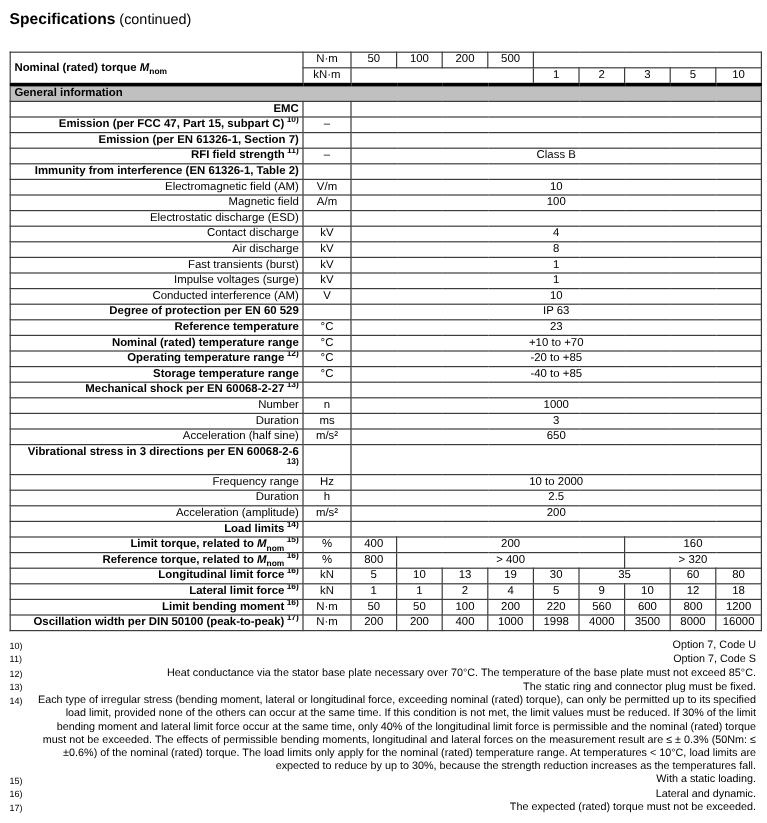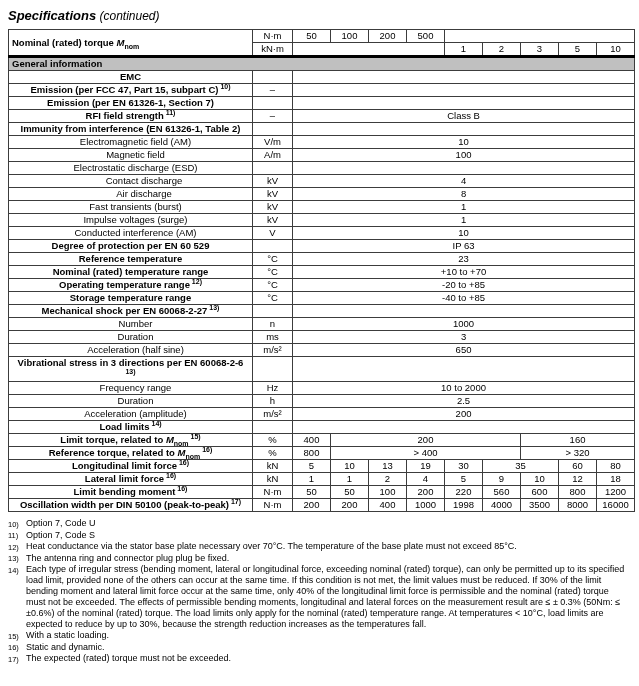--- a/index.html
+++ b/index.html
@@ -3,48 +3,48 @@
 <meta charset="utf-8">
 <style>
   * { margin:0; padding:0; box-sizing:border-box; }
   html,body { background:#ffffff; }
   body {
     width:639px; height:686px; overflow:hidden;
     font-family:"Liberation Sans","DejaVu Sans",sans-serif;
     color:#000;
   }
   .page { padding:6px 8px 0 8px; }
-  .title { font-size:13px; margin:2px 0 6px 0;font-style:italic; }
+  .title { font-size:13px; margin:2px 0 20px 0; }
   .title .t-bold { font-weight:bold; }
   .title .t-normal { font-weight:normal; font-size:12px; }
 
   table.spec { border-collapse:collapse; width:623px; table-layout:fixed; }
   table.spec td {
     border:1px solid #3c3c3c;
     font-size:9.5px; line-height:12px;
     padding:0 3px; vertical-align:middle;
     overflow:hidden;
   }
-  td.label-cell { text-align:center; }
+  td.label-cell { text-align:right; }
   td.unit, td.val { text-align:center; padding:0 1px; }
   thead td { text-align:center; font-weight:normal; }
   td.header-label { font-weight:bold; text-align:left; }
   .hdr-bottom { border-bottom:3px solid #000 !important; }
   tr.section td { background:#c0c0c0; font-weight:bold;margin-top:20px; }
   .bold { font-weight:bold; }
   .indent1 { padding-left:13px !important; }
   .indent2 { padding-left:30px !important;margin-left:28px; }
   sup { font-size:7px; vertical-align:super; line-height:0; }
   sub { font-size:7px; vertical-align:sub; line-height:0; }
   i { font-style:italic; }
 
   .footnotes { margin-top:6px; width:622px; }
   .fn { display:flex; font-size:9px; line-height:11px; }
   .fn-num { flex:0 0 18px; width:18px; font-size:7.5px; padding-top:0.5px; }
-  .fn-text { flex:1; }
+  .fn-text { flex:1;text-align:right; }
 </style>
 </head>
 <body>
 
 <div class="page">
 
   <div class="title"><span class="t-bold">Specifications</span><span class="t-normal"> (continued)</span></div>
 
   <table class="spec">
     <colgroup>
@@ -295,33 +295,33 @@
       <div class="fn">
         <span class="fn-num">11)</span>
         <span class="fn-text">Option 7, Code S</span>
       </div>
       <div class="fn">
         <span class="fn-num">12)</span>
         <span class="fn-text">Heat conductance via the stator base plate necessary over 70°C. The temperature of the base plate must not exceed 85°C.</span>
       </div>
       <div class="fn">
         <span class="fn-num">13)</span>
-        <span class="fn-text">The antenna ring and connector plug plug be fixed.</span>
+        <span class="fn-text">The static ring and connector plug must be fixed.</span>
       </div>
       <div class="fn">
         <span class="fn-num">14)</span>
         <span class="fn-text">Each type of irregular stress (bending moment, lateral or longitudinal force, exceeding nominal (rated) torque), can only be permitted up to its specified load limit, provided none of the others can occur at the same time. If this condition is not met, the limit values must be reduced. If 30% of the limit bending moment and lateral limit force occur at the same time, only 40% of the longitudinal limit force is permissible and the nominal (rated) torque must not be exceeded. The effects of permissible bending moments, longitudinal and lateral forces on the measurement result are ≤ ± 0.3% (50Nm: ≤ ±0.6%) of the nominal (rated) torque. The load limits only apply for the nominal (rated) temperature range. At temperatures &lt; 10°C, load limits are expected to reduce by up to 30%, because the strength reduction increases as the temperatures fall.</span>
       </div>
       <div class="fn">
         <span class="fn-num">15)</span>
         <span class="fn-text">With a static loading.</span>
       </div>
       <div class="fn">
         <span class="fn-num">16)</span>
-        <span class="fn-text">Static and dynamic.</span>
+        <span class="fn-text">Lateral and dynamic.</span>
       </div>
       <div class="fn">
         <span class="fn-num">17)</span>
         <span class="fn-text">The expected (rated) torque must not be exceeded.</span>
       </div>
     </div>
 
 </div>
 
 </body></html>

